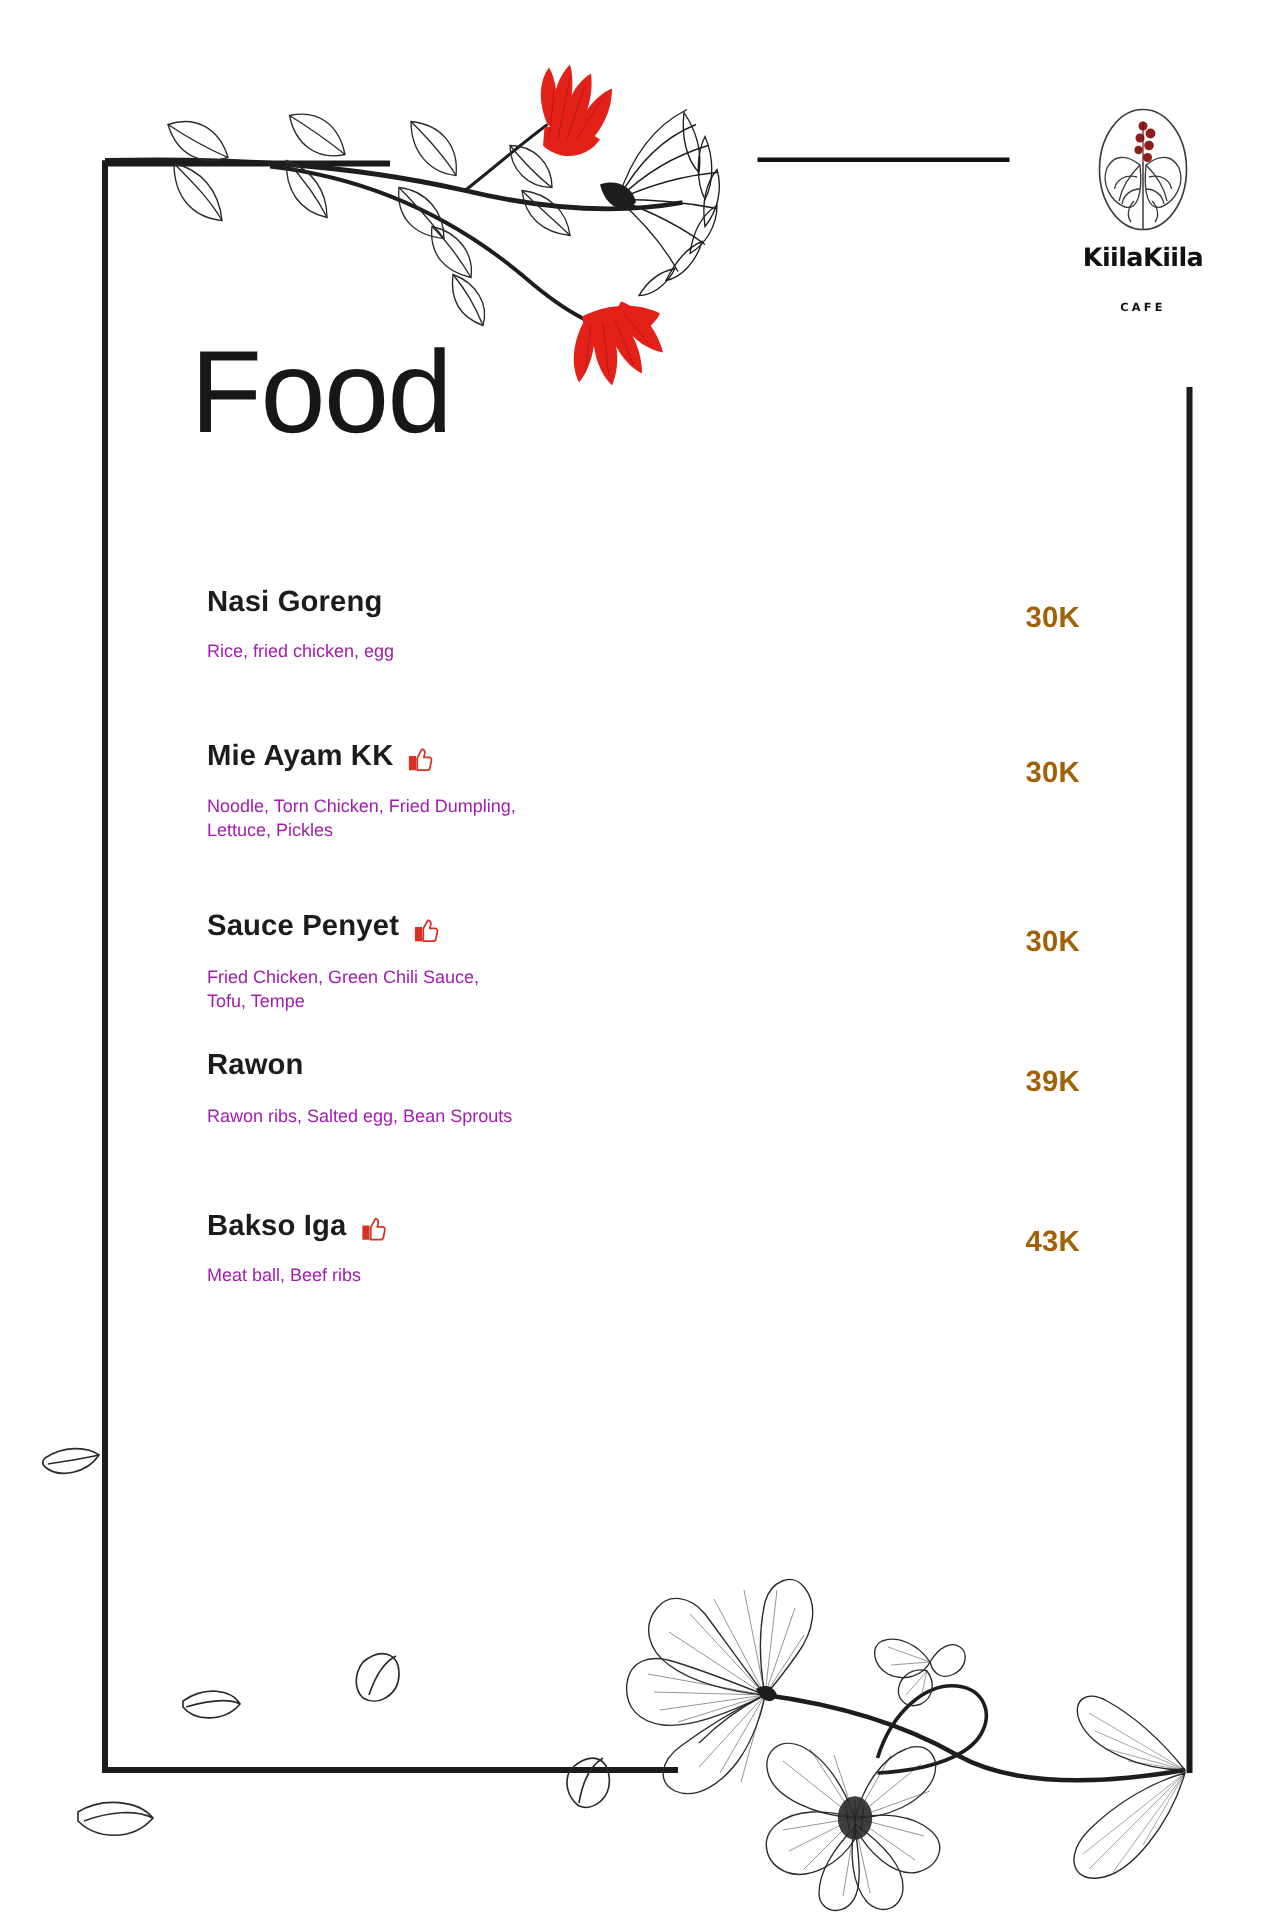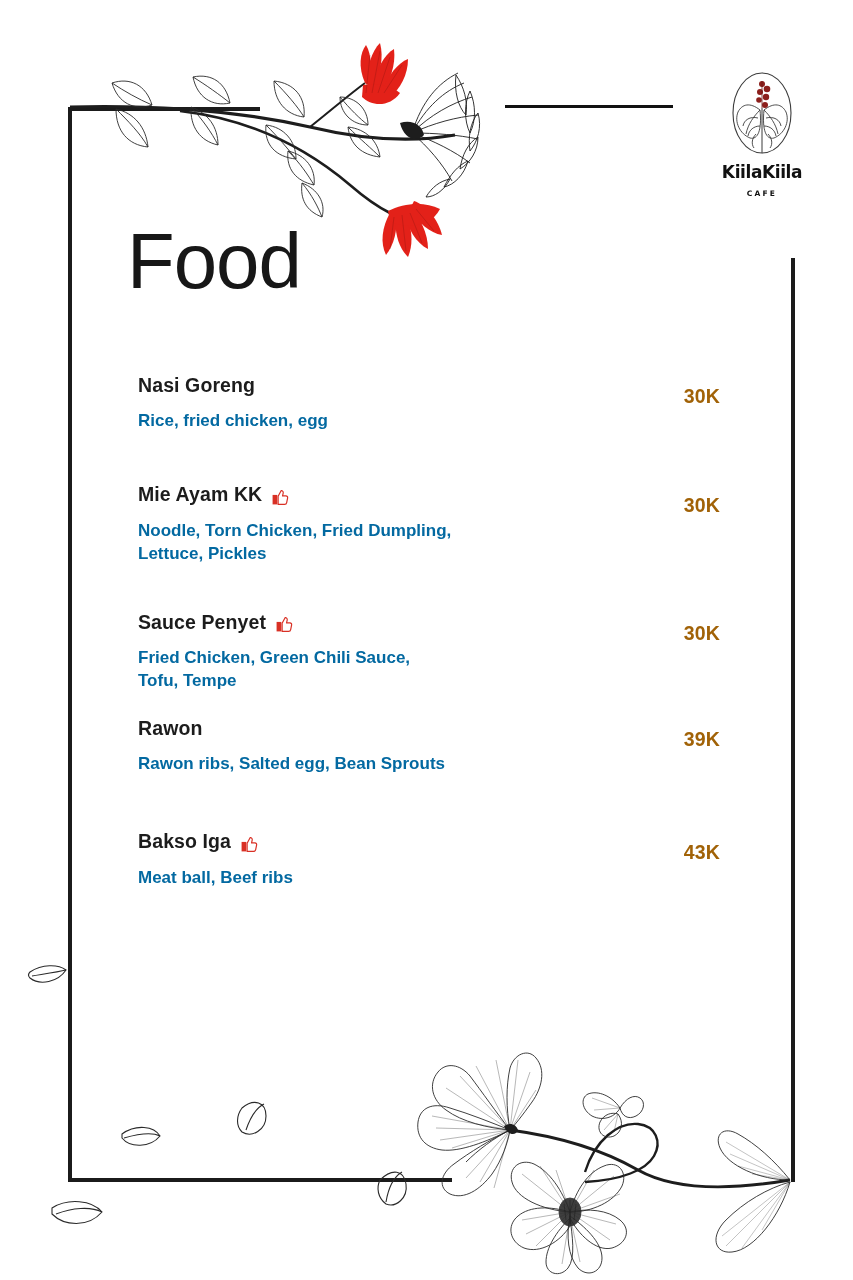--- a/index.html
+++ b/index.html
@@ -24,44 +24,44 @@
   #logo{position:absolute;left:716px;top:68px;width:92px;height:130px;text-align:center;}
   #logo .mark{width:92px;height:95px;display:block;}
   #logo .brand{
     font-family:"DejaVu Sans", sans-serif;
     font-weight:bold;font-size:17px;color:#111;
     letter-spacing:-0.4px;line-height:1;margin-top:1px;
   }
   #logo .sub{
     font-family:"DejaVu Sans", sans-serif;
     font-weight:bold;font-size:7.5px;color:#111;
-    letter-spacing:2.2px;margin-top:8px;
+    letter-spacing:2.2px;margin-top:19px;
   }
 
   
   #page-title{
     position:absolute;left:127px;top:222px;
     font-size:78px;font-weight:300;color:#171717;
     letter-spacing:-1px;line-height:1;
   }
 
   
   #menu-list{position:absolute;left:138px;top:375px;width:582px;}
-  .menu-item{position:relative;}
+  .menu-item{position:relative;margin-top:16px;}
   .item-head{display:flex;align-items:center;}
   .item-name{
     font-size:19.5px;font-weight:600;color:#1c1c1c;
     letter-spacing:.1px;line-height:1.1;
   }
   .thumb-icon{
     display:inline-block;margin-left:9px;width:19px;height:19px;
     position:relative;top:1px;
   }
   .item-desc{
-    font-size:17px;font-weight:700;color:#0369a1;
+    font-size:12px;font-weight:400;color:#a21caf;
     line-height:1.35;margin-top:14px;white-space:pre-line;
   }
   .item-price{
     position:absolute;right:0;top:10px;
     font-size:19.5px;font-weight:600;color:#a16207;
     letter-spacing:.2px;
   }
 
   
   #menu-list .menu-item:nth-child(1){margin-bottom:51px;}

